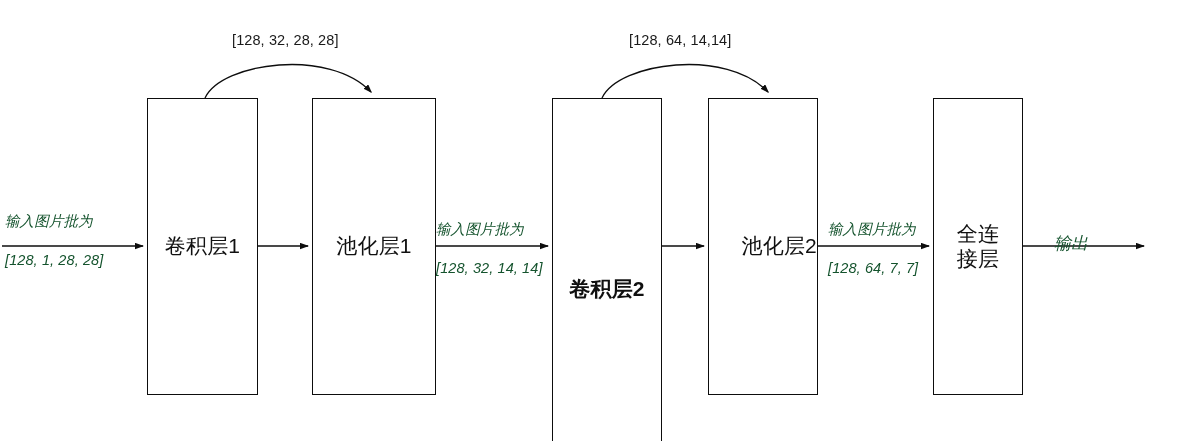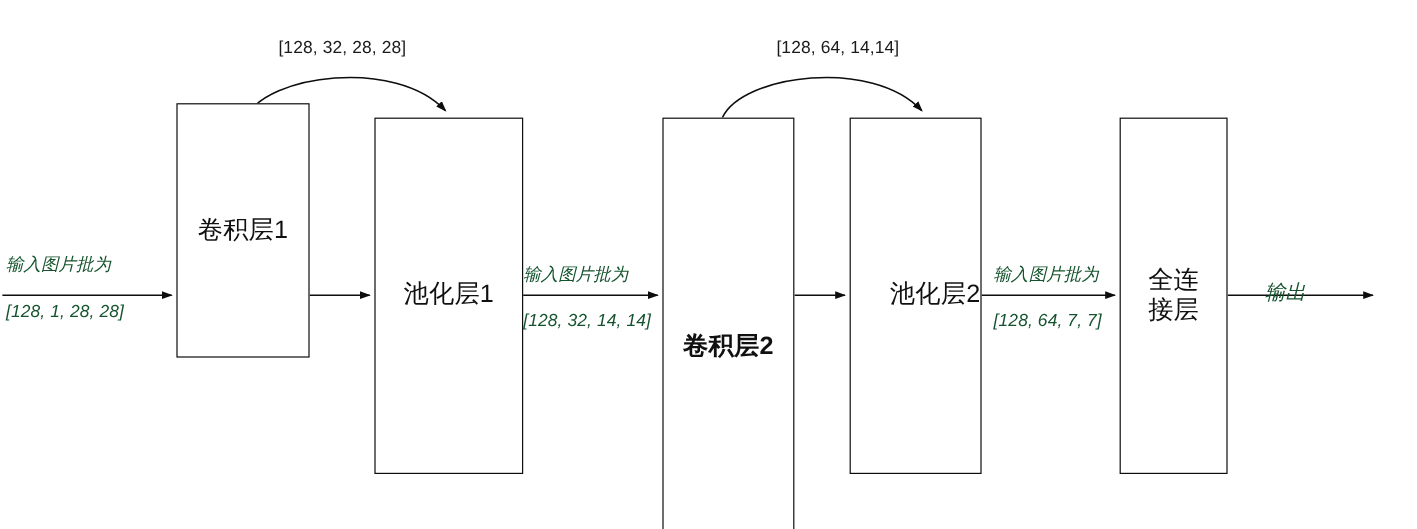--- a/index.html
+++ b/index.html
@@ -85,21 +85,21 @@
 
     <line x1="818" y1="246" x2="929" y2="246" stroke="#0d0d0d" stroke-width="1.3" marker-end="url(#arrowhead)"></line>
 
     <line x1="1023" y1="246" x2="1144" y2="246" stroke="#0d0d0d" stroke-width="1.3" marker-end="url(#arrowhead)"></line>
 
     <path d="M205,98 C222,62 330,48 371,92" fill="none" stroke="#0d0d0d" stroke-width="1.3" marker-end="url(#arrowhead-curve)"></path>
 
     <path d="M602,98 C619,62 727,48 768,92" fill="none" stroke="#0d0d0d" stroke-width="1.3" marker-end="url(#arrowhead-curve)"></path>
   </svg>
 
-  <div class="layer-box" style="left:147px; top:86px; width:111px; height:212px;align-items:center;">
+  <div class="layer-box" style="left:147px; top:98px; width:111px; height:297px;align-items:center;">
     <span class="layer-box-label">卷积层1</span>
   </div>
 
   <div class="layer-box" style="left:312px; top:98px; width:124px; height:297px;">
     <span class="layer-box-label">池化层1</span>
   </div>
 
   <div class="layer-box" style="left:552px; top:98px; width:110px; height:383px;font-weight:bold;">
     <span class="layer-box-label">卷积层2</span>
   </div>
@@ -127,15 +127,15 @@
     <div>输入图片批为</div>
     <div>[128, 64, 7, 7]</div>
   </div>
 
   <div class="edge-label" style="left:1054px; top:210px; font-size:17px;">
     <div>输出</div>
   </div>
 
   <div class="curve-label" style="left:232px; top:32px;">[128, 32, 28, 28]</div>
 
-  <div class="curve-label" style="left:647px; top:32px;">[128, 64, 14,14]</div>
+  <div class="curve-label" style="left:629px; top:32px;">[128, 64, 14,14]</div>
 
 </div>
 
 </body></html>

